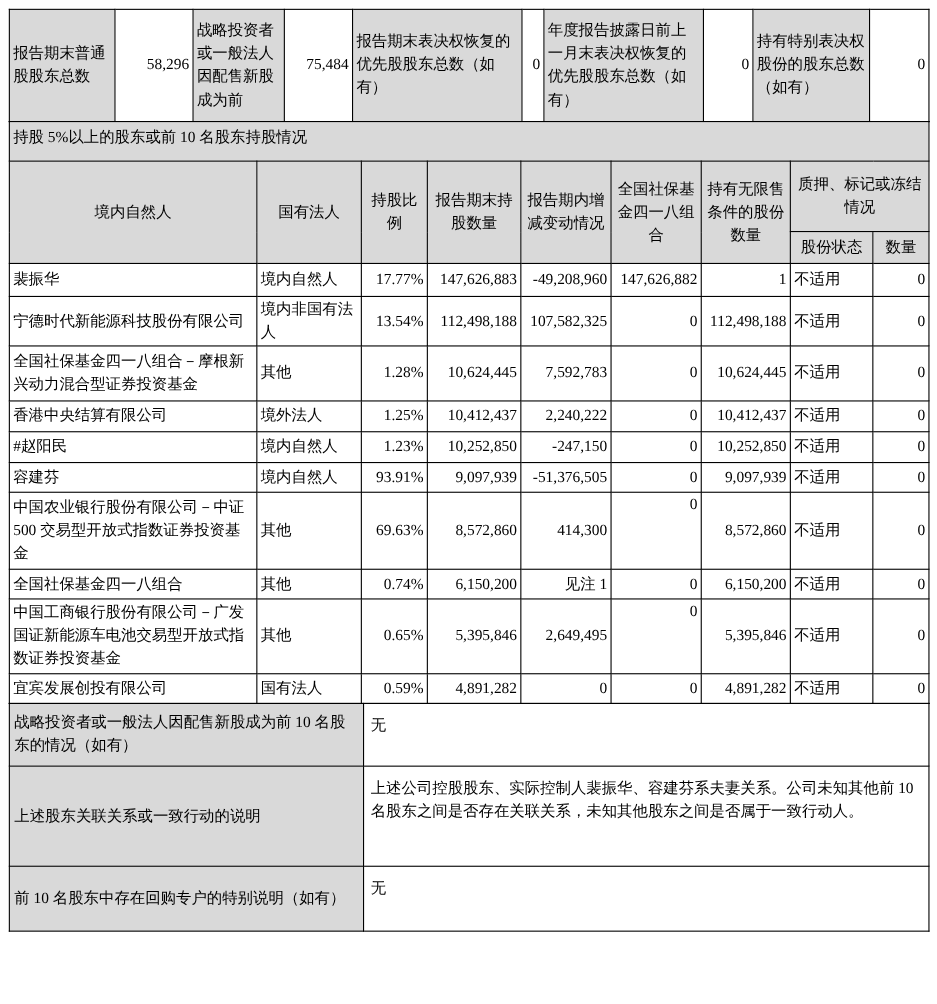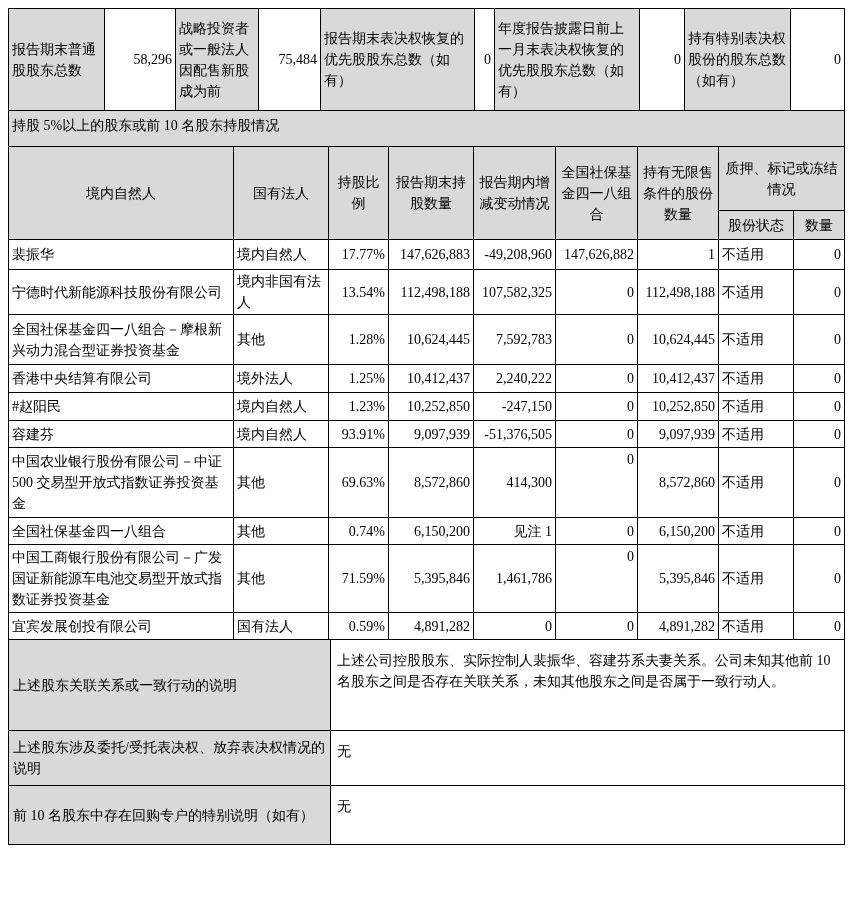--- a/index.html
+++ b/index.html
@@ -179,23 +179,23 @@
       <td class="num">6,150,200</td>
       <td class="num">见注 1</td>
       <td class="num">0</td>
       <td class="num">6,150,200</td>
       <td>不适用</td>
       <td class="num">0</td>
     </tr>
     <tr style="height:68px">
       <td>中国工商银行股份有限公司－广发国证新能源车电池交易型开放式指数证券投资基金</td>
       <td>其他</td>
-      <td class="num">71.59%</td>
+      <td class="num">0.65%</td>
       <td class="num">5,395,846</td>
-      <td class="num">1,461,786</td>
+      <td class="num">2,649,495</td>
       <td class="num va-top">0</td>
       <td class="num">5,395,846</td>
       <td>不适用</td>
       <td class="num">0</td>
     </tr>
     <tr style="height:27px">
       <td>宜宾发展创投有限公司</td>
       <td>国有法人</td>
       <td class="num">0.59%</td>
       <td class="num">4,891,282</td>
@@ -207,28 +207,28 @@
     </tr>
   </tbody>
     </table>
 
   <table class="tbl">
     <colgroup>
       <col style="width:322px">
         <col style="width:514px">
     </colgroup>
     <tbody>
+        <tr style="height:57px">
+      <td class="gray note-label">战略投资者或一般法人因配售新股成为前 10 名股东的情况（如有）</td>
+      <td class="note-value">无</td>
+    </tr>
     <tr style="height:91px">
       <td class="gray note-label">上述股东关联关系或一致行动的说明</td>
       <td class="note-value">上述公司控股股东、实际控制人裴振华、容建芬系夫妻关系。公司未知其他前 10 名股东之间是否存在关联关系，未知其他股东之间是否属于一致行动人。</td>
     </tr>
-    <tr style="height:55px">
-      <td class="gray note-label">上述股东涉及委托/受托表决权、放弃表决权情况的说明</td>
-      <td class="note-value">无</td>
-    </tr>
     <tr style="height:59px">
       <td class="gray note-label">前 10 名股东中存在回购专户的特别说明（如有）</td>
       <td class="note-value">无</td>
     </tr>
   </tbody>
     </table>
 
 </div>
 
 </body></html>

